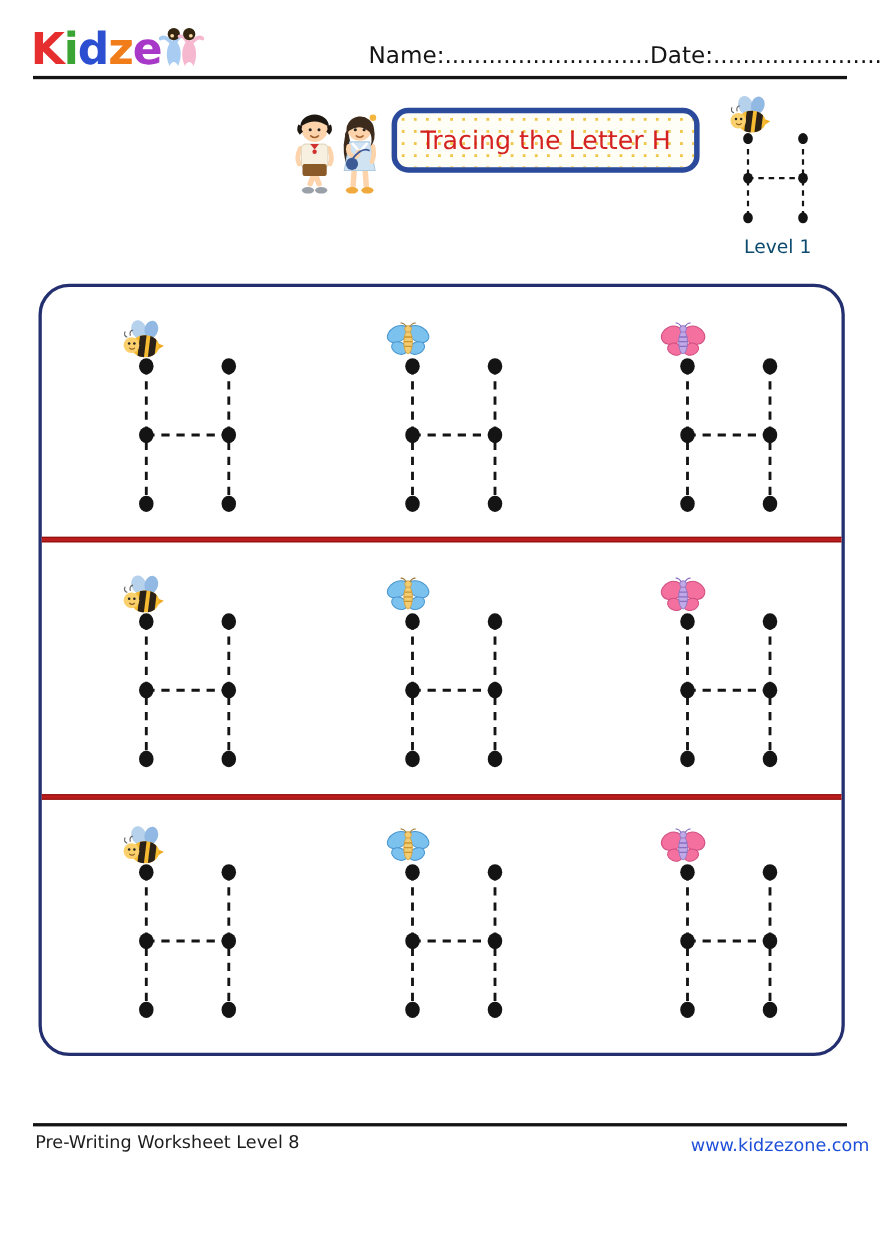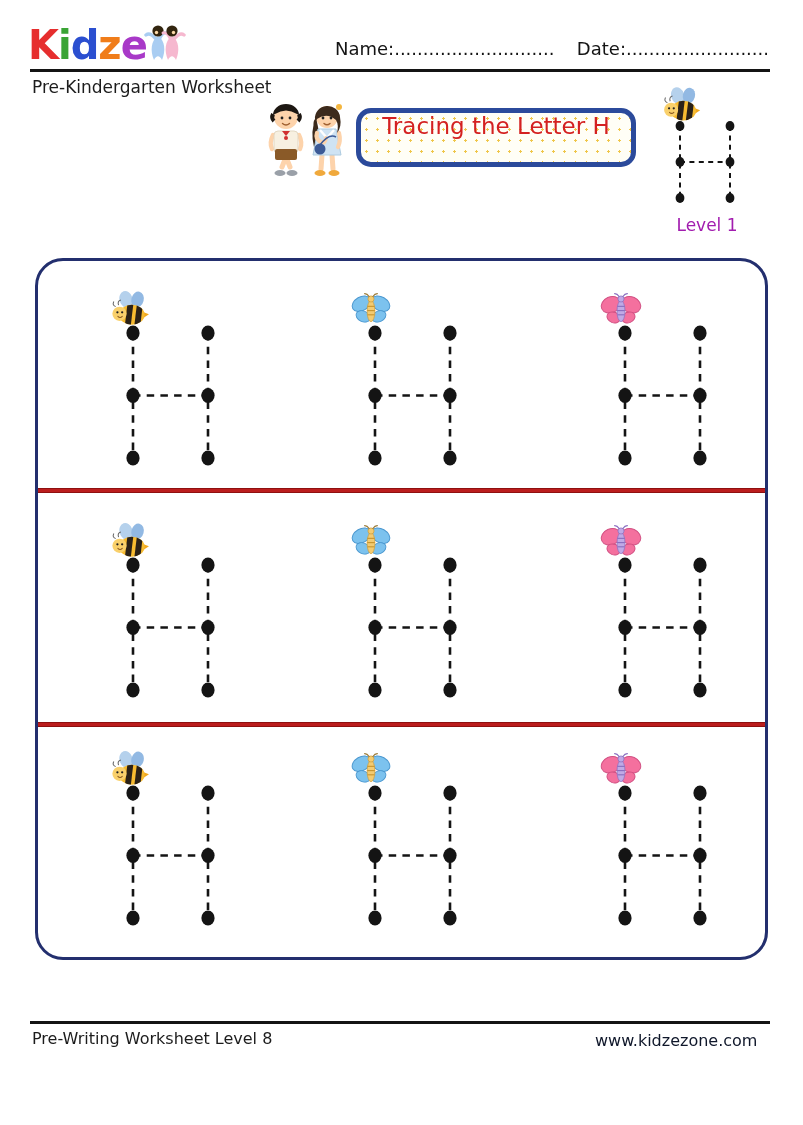--- a/index.html
+++ b/index.html
@@ -5,55 +5,55 @@
   * { margin:0; padding:0; box-sizing:border-box; }
   html,body { background:#fff; }
   body { font-family:"DejaVu Sans", sans-serif; }
   #page { position:relative; width:803px; height:1125px; background:#ffffff; overflow:hidden; }
   .abs { position:absolute; }
 
   
   #logo { left:28px; top:22px; font-size:40px; font-weight:bold; letter-spacing:-1px; display:flex; align-items:center; }
   #logo span { display:inline-block; }
   #logo-kids { margin:0 -3px; position:relative; top:-2px; }
-  #name-date { left:335px; top:38px; width:434px; display:flex; justify-content:space-between; font-size:18px; color:#141414; }
+  #name-date { left:335px; top:38px; width:434px; display:flex; justify-content:space-between; font-size:21px; color:#141414; }
   #header-rule { left:30px; top:69px; width:740px; height:3px; background:#141414; }
   #subtitle { left:32px; top:77px; font-size:17px; color:#1c1c1c; }
 
   
   #kids-illustration { left:256px; top:97px; }
-  #title-box { left:356px; top:108px; width:280px; height:59px;
+  #title-box { left:356px; top:98px; width:280px; height:59px;
     border:5px solid #2b4a9b; border-radius:15px;
     background-color:#fffef6;
     background-image:radial-gradient(#f0c649 1.2px, rgba(0,0,0,0) 1.4px);
     background-size:11px 11px;
-    display:flex; align-items:flex-start; justify-content:center; }
+    display:flex; align-items:center; justify-content:center; }
   #title-text { font-size:23px; color:#d42121; white-space:nowrap; }
 
   
   #header-bee { left:658px; top:86px; }
   #mini-trace { left:672px; top:118px; }
-  #level-label { left:662px; top:215px; width:90px; text-align:center; font-size:17px; color:#a21caf; }
+  #level-label { left:662px; top:215px; width:90px; text-align:center; font-size:17px; color:#0c4a6e; }
 
   
   #worksheet-box { left:35px; top:258px; width:733px; height:702px;
     border:3px solid #232f6e; border-radius:28px; background:#ffffff; }
   #worksheet-grid { position:absolute; left:0; top:0; right:0; bottom:0; }
   .divider { position:absolute; left:0; width:727px; height:5px;
     background:#bb1d1d; border-top:1px solid #8f1010; border-bottom:1px solid #8f1010; }
   #divider-1 { top:227px; }
   #divider-2 { top:461px; }
   .cell { position:absolute; width:125px; height:185px; }
   .cell-icon { position:absolute; left:0; top:0; }
   .cell-trace { position:absolute; left:15px; top:33px; }
 
   
   #footer-rule { left:30px; top:1021px; width:740px; height:3px; background:#141414; }
   #footer-left { left:32px; top:1029px; font-size:16px; color:#1c1c1c; }
-  #footer-right { left:595px; top:1031px; font-size:16px; color:#0f172a; }
+  #footer-right { left:628px; top:1031px; font-size:16px; color:#1d4ed8; }
 </style>
 </head>
 <body>
 
 <div id="page">
 
   <div id="logo" class="abs">
     <span><span style="color: rgb(230, 46, 46);">K</span><span style="color: rgb(58, 164, 53);">i</span><span style="color: rgb(43, 79, 208);">d</span><span style="color: rgb(240, 125, 26);">z</span><span style="color: rgb(168, 57, 200);">e</span></span>
     <svg id="logo-kids" width="42" height="40" viewBox="0 0 42 40">
       <path d="M14 13 C7 17 6 28 10 37 C12.5 32 15.5 32 18 37 C22 28 21 17 14 13 Z" fill="#a9cdf2"></path>
@@ -67,21 +67,20 @@
       <circle cx="28" cy="8" r="5.6" fill="#33250f"></circle>
       <circle cx="29.5" cy="9.5" r="1.7" fill="#fcd9a8"></circle>
     </svg>
   </div>
 
   <div id="name-date" class="abs">
     <span>Name:............................</span>
     <span>Date:.........................</span>
   </div>
   <div id="header-rule" class="abs"></div>
-  <div id="subtitle" class="abs">Pre-Kindergarten Worksheet</div>
 
   <svg id="kids-illustration" class="abs" width="102" height="96" viewBox="0 0 102 96">
 
     <path d="M30 60 l-4 10 M30 60 l4 10" stroke="#fdd3ab" stroke-width="5" stroke-linecap="round" fill="none"></path>
     <ellipse cx="24" cy="76" rx="5.5" ry="3" fill="#9aa0a8"></ellipse>
     <ellipse cx="36" cy="76" rx="5.5" ry="3" fill="#9aa0a8"></ellipse>
     <path d="M17 38 q-4 8 -1 14" stroke="#fdd3ab" stroke-width="4.4" fill="none" stroke-linecap="round"></path>
     <path d="M43 38 q4 8 1 14" stroke="#fdd3ab" stroke-width="4.4" fill="none" stroke-linecap="round"></path>
     <rect x="18" y="34" width="24" height="22" rx="4" fill="#f7f0e1" stroke="#e2d7c2" stroke-width="1"></rect>
     <rect x="19" y="52" width="22" height="11" rx="2" fill="#8a5a28"></rect>

